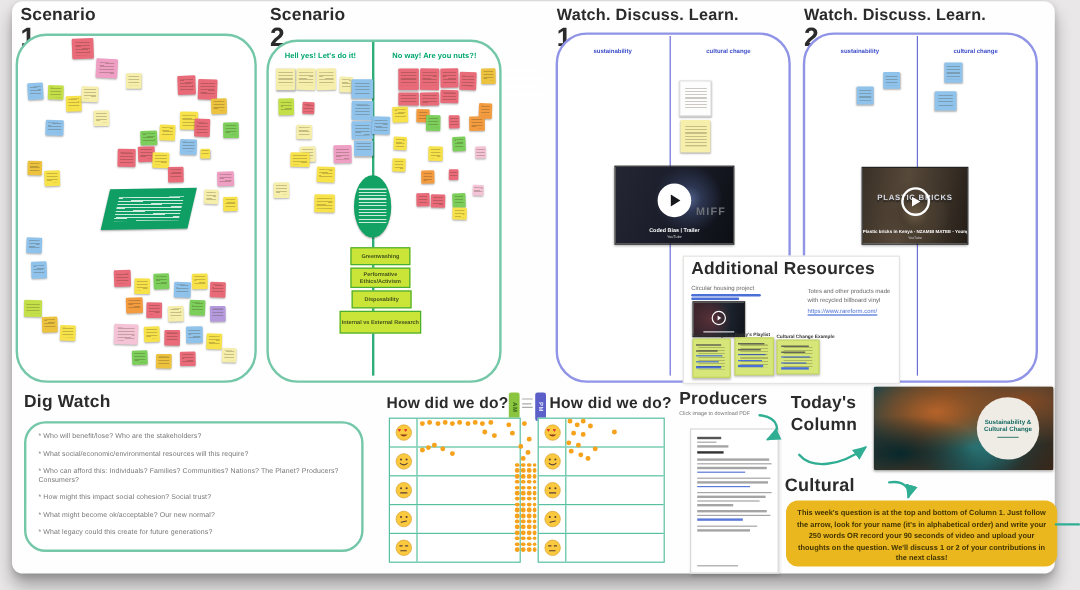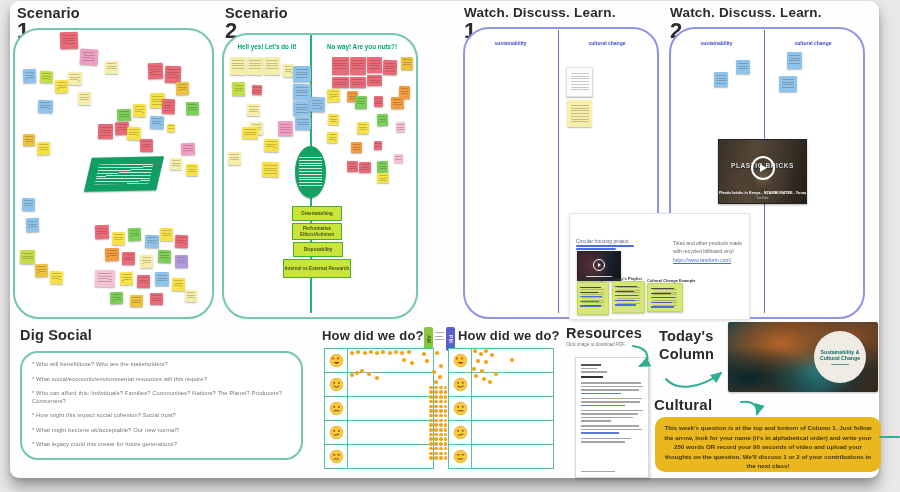--- a/index.html
+++ b/index.html
@@ -190,20 +190,30 @@
   <div class="abs sec-title" style="left:464px;top:5px;">Watch. Discuss. Learn.</div>
   <div class="abs sec-num" style="left:464px;top:20px;">1</div>
   <div class="abs panel blue" style="left:463px;top:27px;width:192px;height:288px;"></div>
   <div class="abs vline" style="left:558px;top:30px;height:283px;background:#6a6fd8;width:1.2px;"></div>
   <div class="abs bluehead" style="left:463px;top:40px;width:95px;">sustainability</div>
   <div class="abs bluehead" style="left:559px;top:40px;width:96px;">cultural change</div>
   <div class="abs" id="notes-w1">
       <div class="note white" style="left: 566px; top: 67px; width: 25px; height: 28px; transform: rotate(0deg);"></div>
       <div class="note paleyellow" style="left: 567px; top: 100px; width: 25px; height: 27px; transform: rotate(0deg);"></div>
     </div>
+  <div class="abs video" style="left:512px;top:138px;width:98px;height:64px;background:
+       radial-gradient(circle at 62% 42%, #52628a 0, #2c3550 16%, rgba(0,0,0,0) 40%),
+       linear-gradient(110deg,#242733 0%,#1b1e2a 45%,#0d0f15 100%);">
+    <div class="playring" style="width:24px;height:24px;background:#fff;">
+      <div class="playtri" style="border-width:5px 0 5px 8px;border-color:transparent transparent transparent #16181d;margin-left:2px;"></div>
+    </div>
+    <div class="abs" style="right:6px;top:32px;color:#6e7177;font-weight:700;font-size:9px;letter-spacing:1px;">MIFF</div>
+    <div class="vcap" style="bottom:9px;font-size:4.5px;">Coded Bias | Trailer</div>
+    <div class="vsrc" style="bottom:4px;font-size:3.2px;">YouTube</div>
+  </div>
 
   <div class="abs sec-title" style="left:670px;top:5px;">Watch. Discuss. Learn.</div>
   <div class="abs sec-num" style="left:670px;top:20px;">2</div>
   <div class="abs panel blue" style="left:669px;top:27px;width:192px;height:288px;"></div>
   <div class="abs vline" style="left:764px;top:30px;height:283px;background:#6a6fd8;width:1.2px;"></div>
   <div class="abs bluehead" style="left:669px;top:40px;width:95px;">sustainability</div>
   <div class="abs bluehead" style="left:765px;top:40px;width:96px;">cultural change</div>
   <div class="abs" id="notes-w2">
       <div class="note blue" style="left: 736px; top: 60px; width: 14px; height: 14px; transform: rotate(0deg);"></div>
       <div class="note blue" style="left: 714px; top: 72px; width: 14px; height: 15px; transform: rotate(0deg);"></div>
@@ -215,20 +225,21 @@
        linear-gradient(100deg,#3a3026 0%,#57493a 40%,#241e18 100%);">
     <div class="abs" style="left:0;right:0;top:22px;text-align:center;color:#d8dce4;font-weight:700;font-size:6.5px;letter-spacing:.6px;text-shadow:0 1px 1px #222;">PLASTIC BRICKS</div>
     <div class="playring" style="width:20px;height:20px;">
       <div class="playtri" style="border-width:4px 0 4px 7px;border-color:transparent transparent transparent #ffffff;margin-left:2px;"></div>
     </div>
     <div class="vcap" style="bottom:8px;font-size:3.8px;">Plastic bricks in Kenya - NZAMBI MATEE - Young Ch...</div>
     <div class="vsrc" style="bottom:3.5px;font-size:3px;">YouTube</div>
   </div>
 
   <div class="abs" style="left:569px;top:213px;width:179px;height:105px;background:#fff;border:1px solid #e6e4e2;box-shadow:0 1px 3px rgba(0,0,0,.12);z-index:3;"></div>
+  <div class="abs sec-title big" style="left:576px;top:216px;z-index:4;">Additional Resources</div>
   <div class="abs tinytext" style="left:576px;top:238px;z-index:4;">Circular housing project</div>
   <div class="bar" style="left:576px;top:245px;width:58px;height:1.6px;background:#4a6fd6;z-index:4;position:absolute;"></div>
   <div class="bar" style="left:576px;top:248px;width:40px;height:1.6px;background:#4a6fd6;z-index:4;position:absolute;"></div>
   <div class="abs video" style="left:577px;top:251px;width:42px;height:28px;z-index:4;background:
        radial-gradient(circle at 35% 50%, #5a3038 0, rgba(0,0,0,0) 55%),
        linear-gradient(100deg,#40232a,#1f2630 60%,#10141c);">
     <div class="playring" style="width:10px;height:10px;border-width:1.5px;top:46%;">
       <div class="playtri" style="border-width:2px 0 2px 3.5px;border-color:transparent transparent transparent #ffffff;margin-left:1px;"></div>
     </div>
     <div class="bar" style="left:8px;bottom:3px;width:26px;height:1.2px;background:rgba(255,255,255,.8);position:absolute;"></div>
@@ -255,21 +266,21 @@
       <div class="arlabel" style="left: 647px; top: 277.5px; z-index: 4;">Cultural Change Example</div>
       <div class="note argreen" style="left: 647px; top: 283px; width: 34px; height: 27px; box-shadow: rgba(0, 0, 0, 0.25) 0px 1px 2px; z-index: 4;">
         <div style="position: absolute; left: 8%; top: 4px; width: 68.88%; height: 1.2px; background: rgb(74, 74, 74);"></div>
         <div style="position: absolute; left: 8%; top: 8.6px; width: 58.8%; height: 1.2px; background: rgb(74, 74, 74);"></div>
         <div style="position: absolute; left: 8%; top: 13.2px; width: 71.4%; height: 1.2px; background: rgb(74, 111, 214);"></div>
         <div style="position: absolute; left: 8%; top: 17.8px; width: 63%; height: 1.2px; background: rgb(74, 111, 214);"></div>
         <div style="position: absolute; left: 8%; top: 22.4px; width: 67.2%; height: 1.2px; background: rgb(74, 111, 214);"></div>
       </div>
     </div>
 
-  <div class="abs sec-title big" style="left:20px;top:327px;">Dig Social</div>
+  <div class="abs sec-title big" style="left:20px;top:327px;">Dig Watch</div>
   <div class="abs panel teal" style="left:20px;top:351px;width:283px;height:109px;border-radius:18px;padding:8px 10px;box-sizing:border-box;">
     <div id="questions">
         <div class="question">* Who will benefit/lose? Who are the stakeholders?</div>
         <div class="question">* What social/economic/environmental resources will this require?</div>
         <div class="question">* Who can afford this: Individuals? Families? Communities? Nations? The Planet? Producers? Consumers?</div>
         <div class="question">* How might this impact social cohesion? Social trust?</div>
         <div class="question">* What might become ok/acceptable? Our new normal?</div>
         <div class="question">* What legacy could this create for future generations?</div>
       </div>
   </div>
@@ -496,21 +507,21 @@
       <div class="dot" style="left: 429.2px; top: 451.5px;"></div>
       <div class="dot" style="left: 434.1px; top: 451.5px;"></div>
       <div class="dot" style="left: 439px; top: 451.5px;"></div>
       <div class="dot" style="left: 443.9px; top: 451.5px;"></div>
       <div class="dot" style="left: 429.2px; top: 456.2px;"></div>
       <div class="dot" style="left: 434.1px; top: 456.2px;"></div>
       <div class="dot" style="left: 439px; top: 456.2px;"></div>
       <div class="dot" style="left: 443.9px; top: 456.2px;"></div>
     </div>
 
-  <div class="abs sec-title big" style="left:566px;top:325px;">Resources</div>
+  <div class="abs sec-title big" style="left:566px;top:325px;">Producers</div>
   <div class="abs" style="left:566px;top:342px;font-size:4.5px;color:#777;">Click image to download PDF</div>
   <div class="doc" id="ref-doc" style="left:575px;top:357px;width:72px;height:119px;">
       <div style="position: absolute; left: 5px; top: 6px; width: 20px; height: 1.6px; background: rgb(85, 85, 85);"></div>
       <div style="position: absolute; left: 5px; top: 9.5px; width: 16px; height: 1.6px; background: rgb(165, 165, 165);"></div>
       <div style="position: absolute; left: 5px; top: 13px; width: 26px; height: 1.6px; background: rgb(165, 165, 165);"></div>
       <div style="position: absolute; left: 5px; top: 18.1px; width: 22px; height: 2.4px; background: rgb(51, 51, 51);"></div>
       <div style="position: absolute; left: 5px; top: 24.1px; width: 60px; height: 1.6px; background: rgb(165, 165, 165);"></div>
       <div style="position: absolute; left: 5px; top: 27.6px; width: 62px; height: 1.6px; background: rgb(165, 165, 165);"></div>
       <div style="position: absolute; left: 5px; top: 31.1px; width: 58px; height: 1.6px; background: rgb(165, 165, 165);"></div>
       <div style="position: absolute; left: 5px; top: 34.6px; width: 40px; height: 1.6px; background: rgb(91, 121, 216);"></div>

